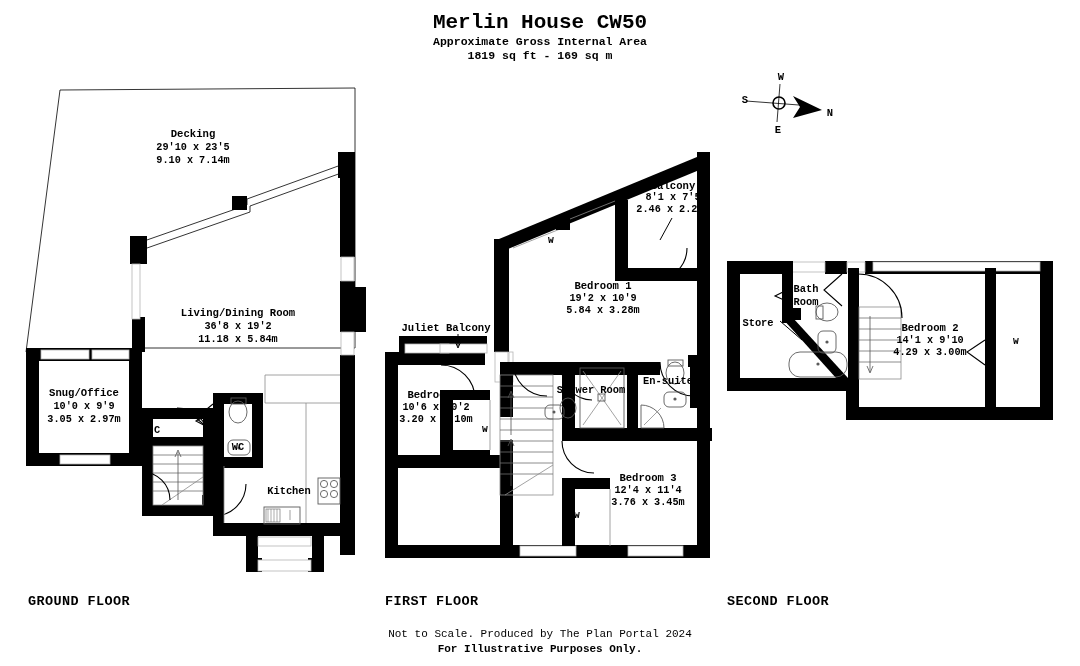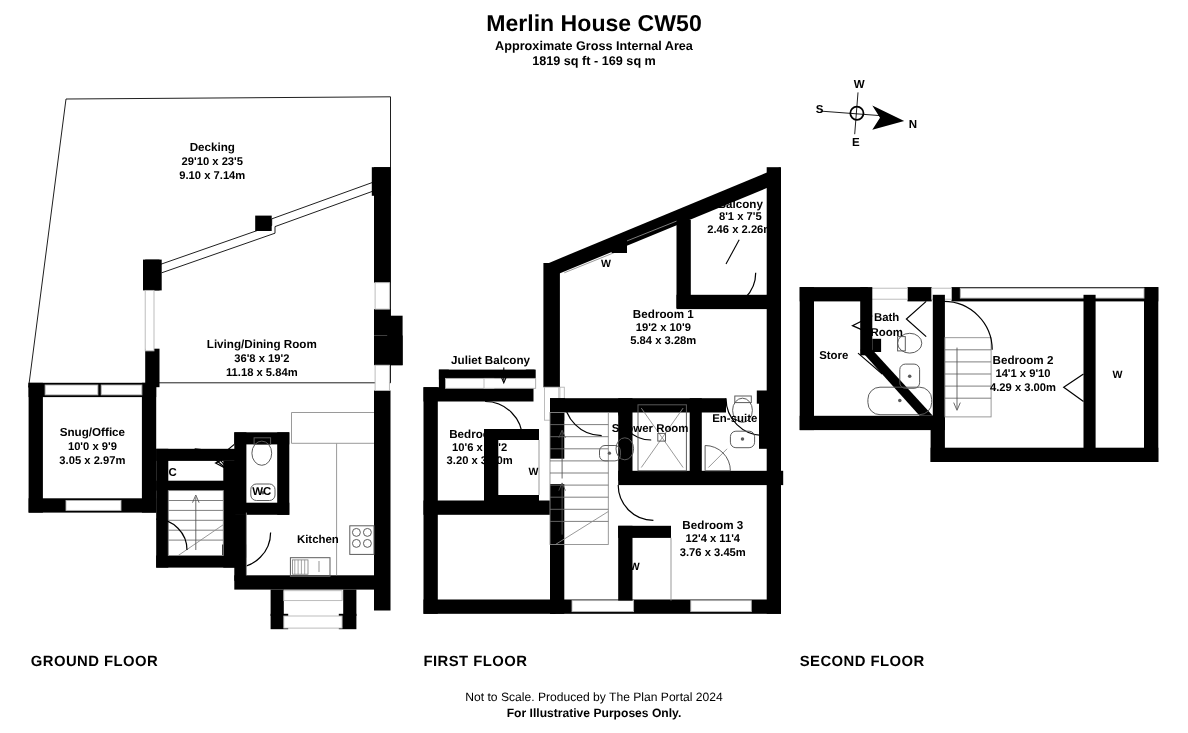--- a/index.html
+++ b/index.html
@@ -13,20 +13,21 @@
     position: relative;
     font-family: "Liberation Sans", sans-serif;
     color: #000000;
     overflow: hidden;
   }
   #plan-root {
     position: absolute;
     left: 0; top: 0;
     width: 1080px;
     height: 666px;
+    font-family: Liberation Mono, monospace;
   }
   .title-main { font-size: 21px; font-weight: bold; }
   .title-sub  { font-size: 11.5px; font-weight: bold; }
   .floor-label { font-size: 13.5px; font-weight: bold; letter-spacing: .4px; }
   .room-name { font-size: 10.6px; font-weight: bold; text-anchor: middle; }
   .room-dim  { font-size: 10.2px; font-weight: bold; text-anchor: middle; }
   .tag       { font-size: 10.4px; font-weight: bold; text-anchor: middle; }
   .tag-sm    { font-size: 9.6px;  font-weight: bold; text-anchor: middle; }
   .compass-l { font-size: 10.5px; font-weight: bold; text-anchor: middle; }
   .foot1 { font-size: 11px; text-anchor: middle; }

